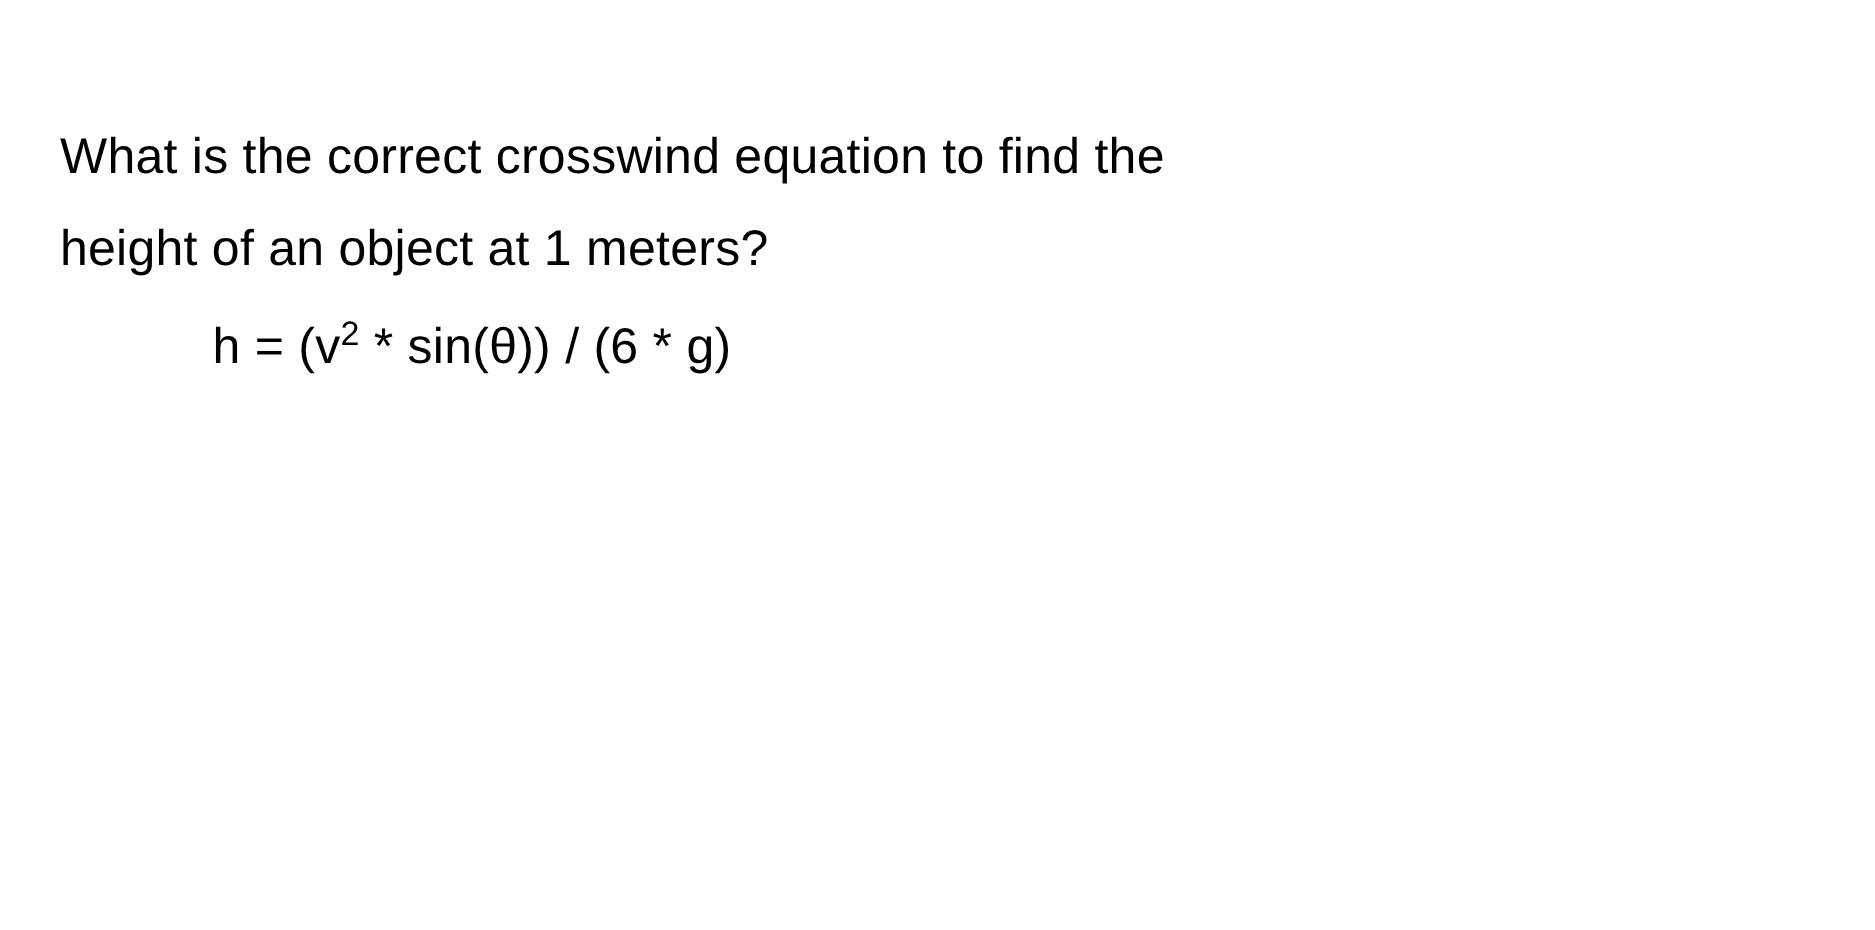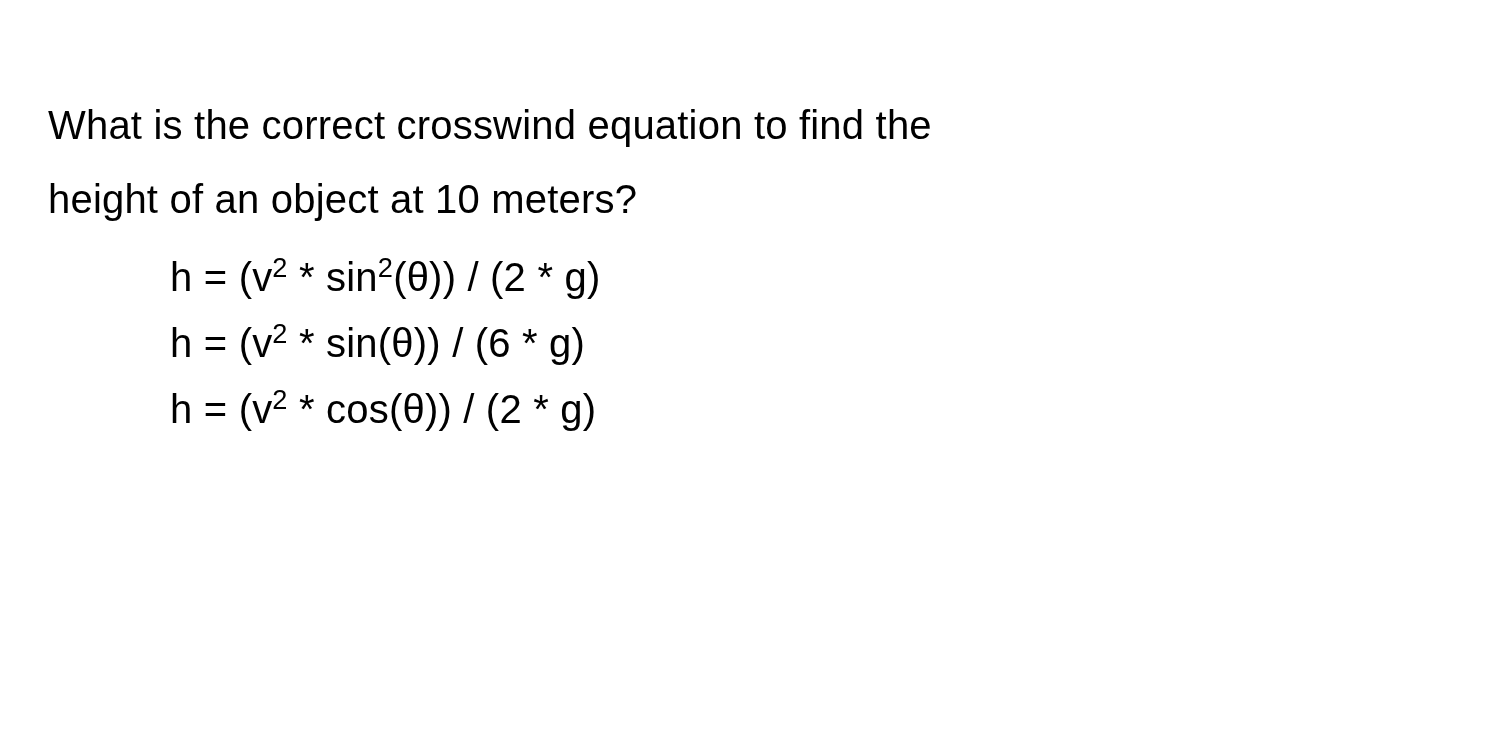--- a/index.html
+++ b/index.html
@@ -37,20 +37,18 @@
     vertical-align: super;
     line-height: 0;
   }
 </style>
 </head>
 <body>
 
 <div class="container">
   <div class="question">
     <span>What is the correct crosswind equation to find the</span><br>
-    <span>height of an object at 10 meters?</span>
+    <span>height of an object at 1 meters?</span>
   </div>
   <div class="options">
-    <div class="option"><span>h = (v</span><sup>2</sup><span> * sin</span><sup>2</sup><span>(θ)) / (2 * g)</span></div>
     <div class="option"><span>h = (v</span><sup>2</sup><span> * sin(θ)) / (6 * g)</span></div>
-    <div class="option"><span>h = (v</span><sup>2</sup><span> * cos(θ)) / (2 * g)</span></div>
   </div>
 </div>
 
 </body></html>

